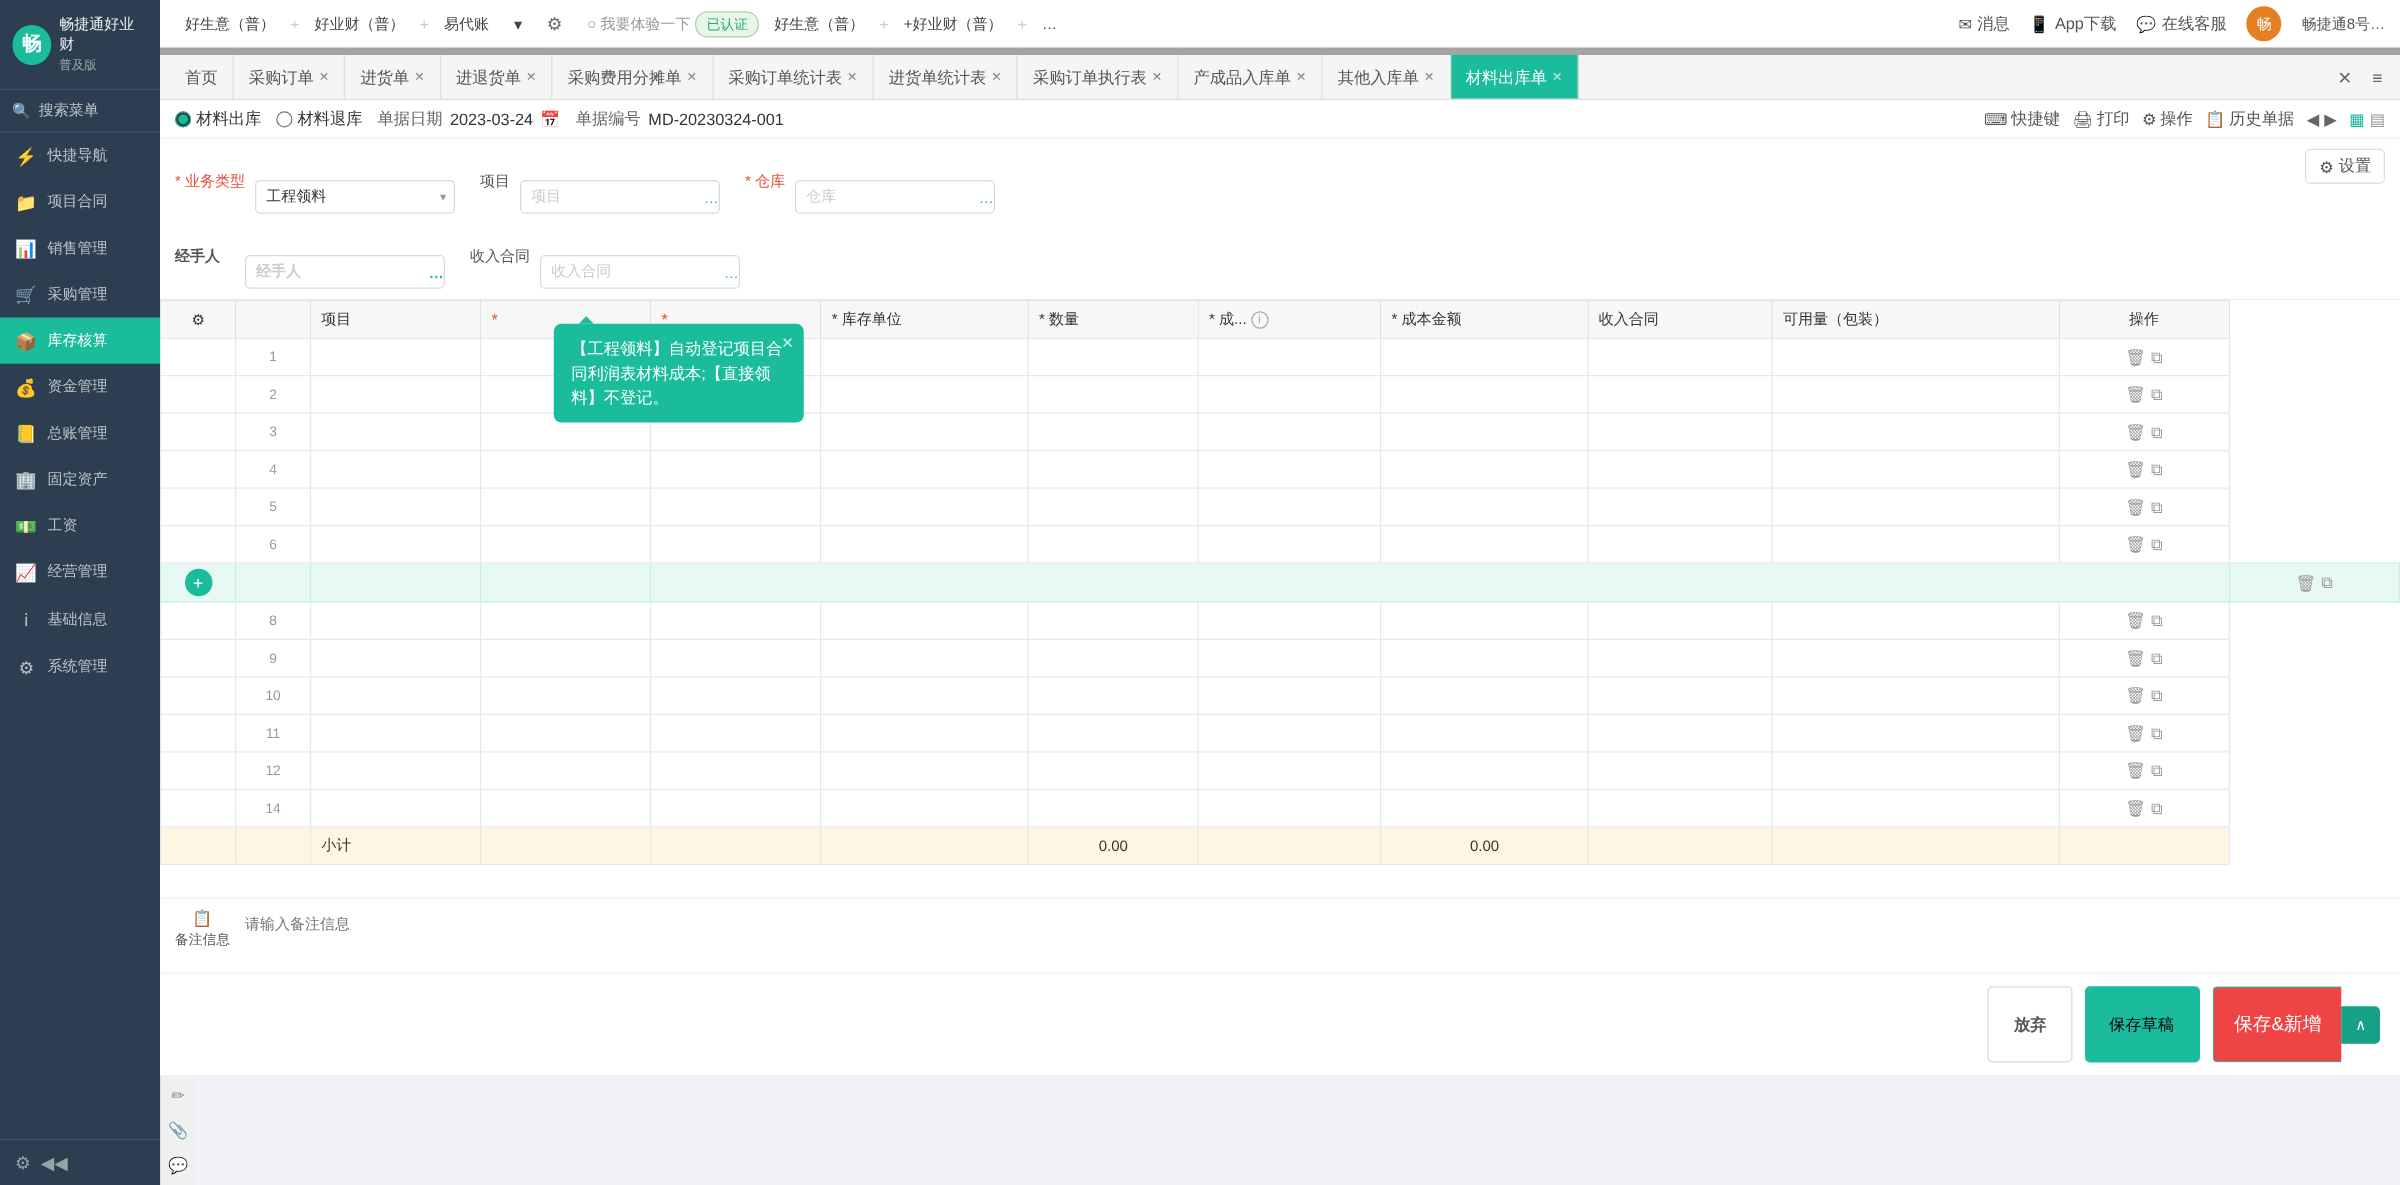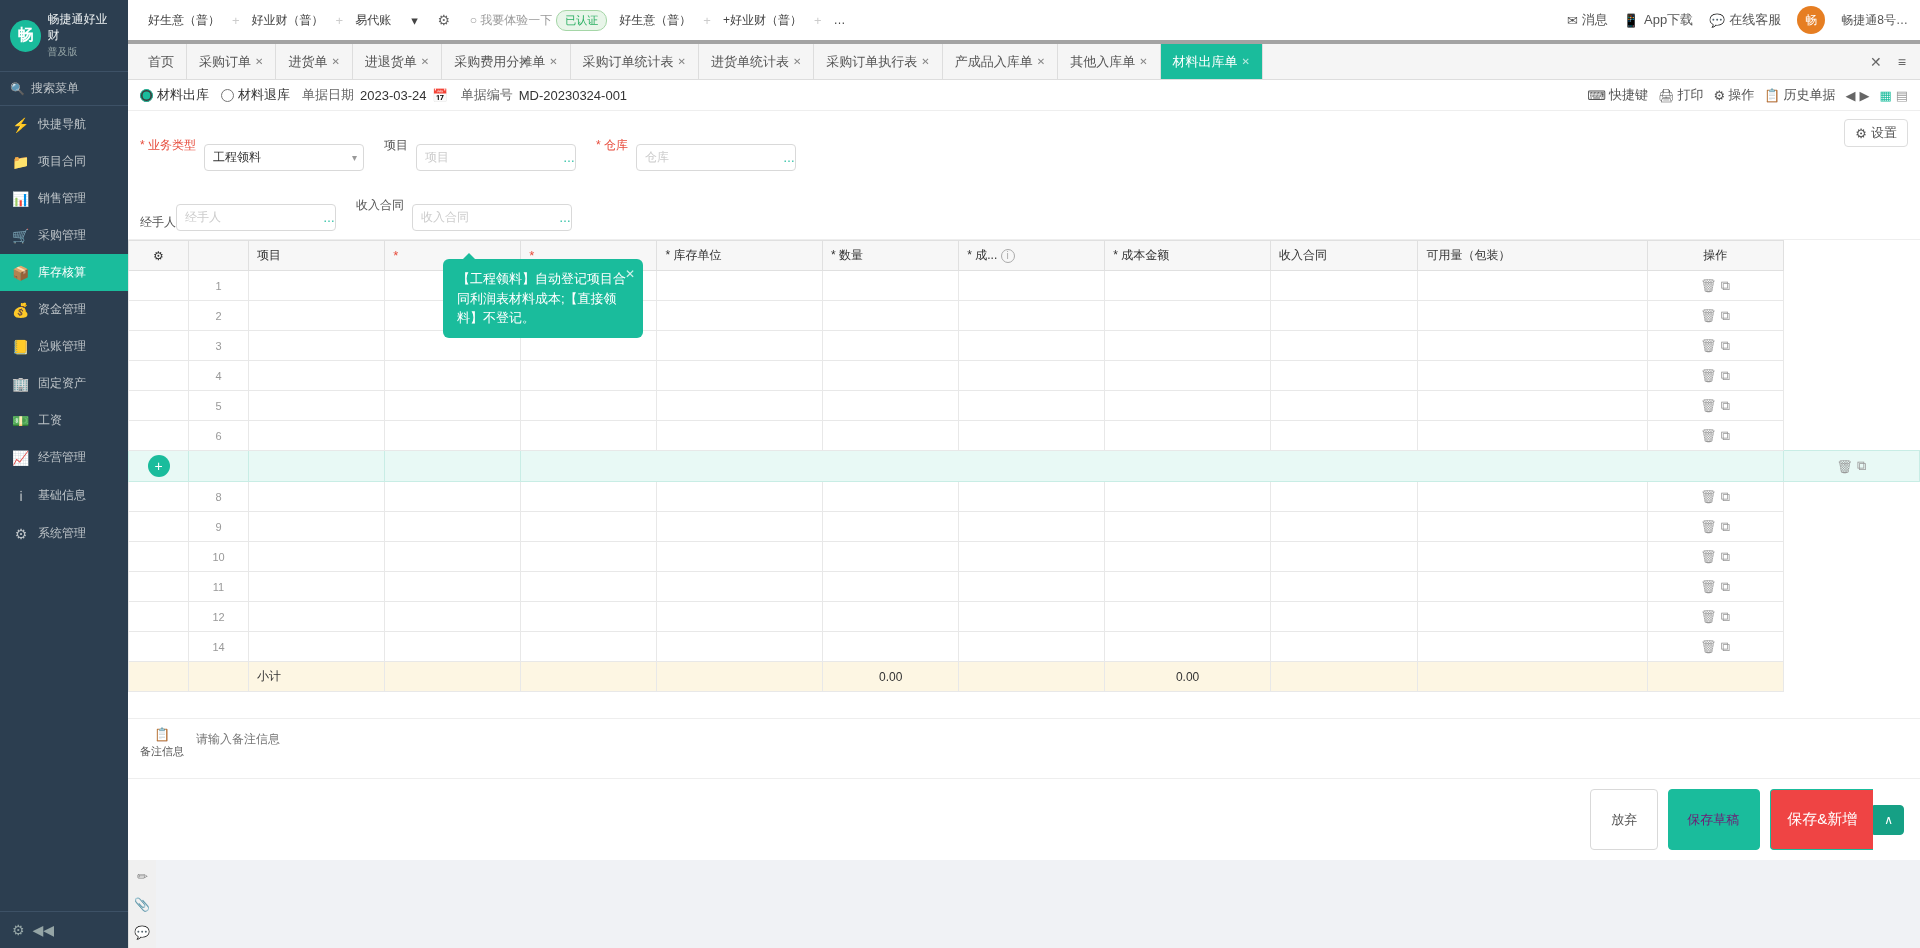--- a/index.html
+++ b/index.html
@@ -62,21 +62,21 @@
       flex: 1;
       display: flex;
       flex-direction: column;
       height: 100%;
       overflow: hidden;
     }
 
     
     .topbar {
       background: #fff;
-      border-bottom: 4px solid #a3a3a3;
+      border-bottom: 6px solid #a3a3a3;
       padding: 0 12px;
       height: 44px;
       display: flex;
       align-items: center;
       gap: 4px;
       flex-shrink: 0;
     }
     .topbar-item {
       padding: 4px 8px;
       font-size: 12px;
@@ -383,24 +383,25 @@
       padding: 7px 20px;
       border-radius: 4px;
       font-size: 13px;
       cursor: pointer;
       border: 1px solid transparent;
     }
     .btn-default {
       background: #fff;
       border-color: #d9d9d9;
       color: #555;
+      font-weight: bold;
     }
     .btn-primary {
       background: #1abc9c;
-      color: #701a75;
+      color: #000000;
       border-color: #1abc9c;
       padding-left: 18px;
     }
     .btn-split {
       display: flex; align-items: center;
     }
     .btn-split-main {
       background: #ef4444;
       color: #fff;
       border: 1px solid #1abc9c;
@@ -697,21 +698,21 @@
         </div>
 
         <button class="form-settings-btn" style="margin-left:auto;">
           <span>⚙</span>
           <span>设置</span>
         </button>
       </div>
 
       <div style="display: flex; gap: 20px; flex-wrap: wrap; align-items: center; margin-top: 8px;">
 
-        <div style="display:flex;align-items:flex-end;gap:0;">
+        <div style="display:flex;align-items:center;gap:20px;font-weight:bold;">
           <span style="color:#555;font-size:12px;white-space:nowrap;">经手人</span>
           <div class="form-select-wrapper">
             <span class="form-select-inner" style="color:#ccc;">经手人</span>
             <span class="form-dots">…</span>
           </div>
         </div>
 
         <div style="display:flex;align-items:center;gap:8px;">
           <span style="color:#555;font-size:12px;white-space:nowrap;">收入合同</span>
           <div class="form-select-wrapper">

